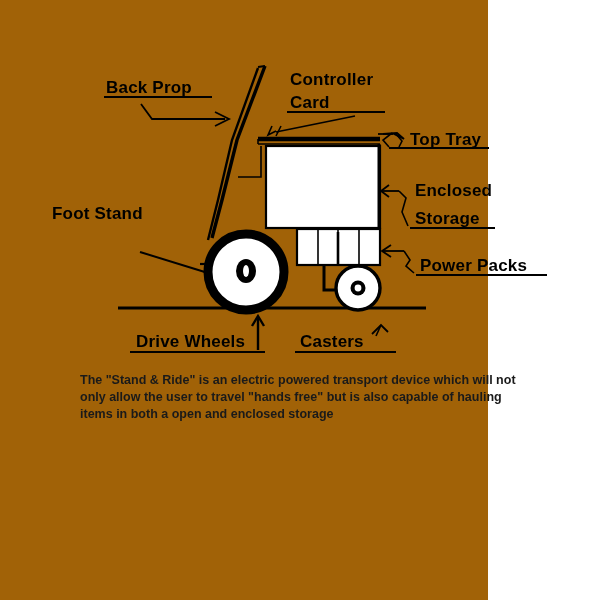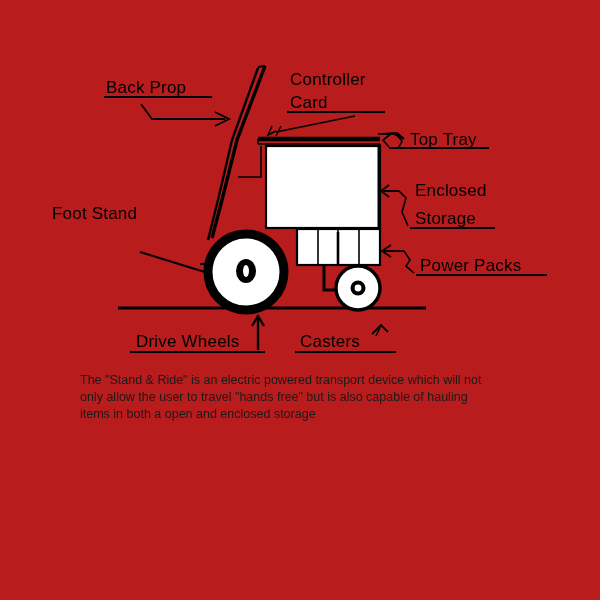--- a/index.html
+++ b/index.html
@@ -1,19 +1,19 @@
 <!DOCTYPE html>
 <html><head>
 <meta charset="utf-8">
 <title>Stand &amp; Ride Diagram</title>
 <style>
   html,body{margin:0;padding:0;background:#ffffff;}
   body{width:600px;height:600px;overflow:hidden;
        font-family:"Liberation Sans","DejaVu Sans",sans-serif;}
-  #stage{position:relative;width:600px;height:600px;background:#b91c1c;}
+  #stage{position:relative;width:488px;height:600px;background:#a16207;font-weight:bold;}
   svg#diagram{position:absolute;left:0;top:0;width:600px;height:600px;display:block;}
   .lbl{font-family:"Liberation Sans","DejaVu Sans",sans-serif;
        font-size:17px;fill:#000000;letter-spacing:0.2px;}
   .cap{font-family:"Liberation Sans","DejaVu Sans",sans-serif;
        font-size:12.5px;fill:#1a1a1a;}
   .ln{stroke:#000000;fill:none;}
   .thin{stroke-width:1.6;}
   .med{stroke-width:2.2;}
   .thick{stroke-width:3;}
   .lead{stroke:#000000;stroke-width:1.5;fill:none;}

